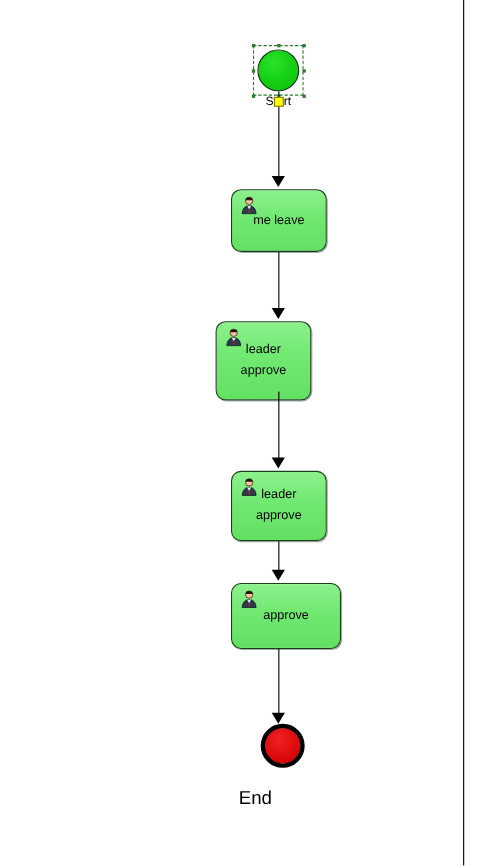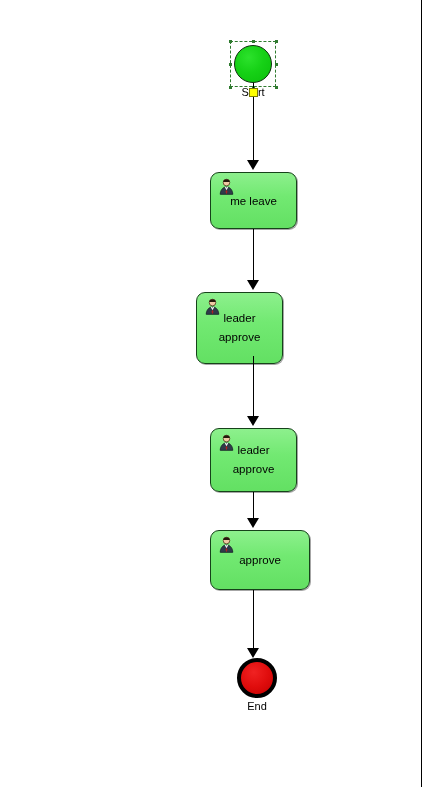--- a/index.html
+++ b/index.html
@@ -136,24 +136,23 @@
     width: 40px;
     height: 40px;
     border-radius: 50%;
     box-sizing: border-box;
     border: 4px solid #000000;
     background: radial-gradient(circle at 40% 32%, #f02222 0%, #e00d0d 50%, #c40000 100%);
   }
   #end-label {
     position: absolute;
     left: 217px;
-    top: 700px;
+    top: 716px;
     width: 80px;
-    text-align: center;
-    font-size: 11px;
+    font-size: 17px;
     color: #000000;
     white-space: nowrap;
   }
 </style>
 </head>
 <body>
 
 <div id="canvas">
 
   <div id="canvas-right-border"></div>

